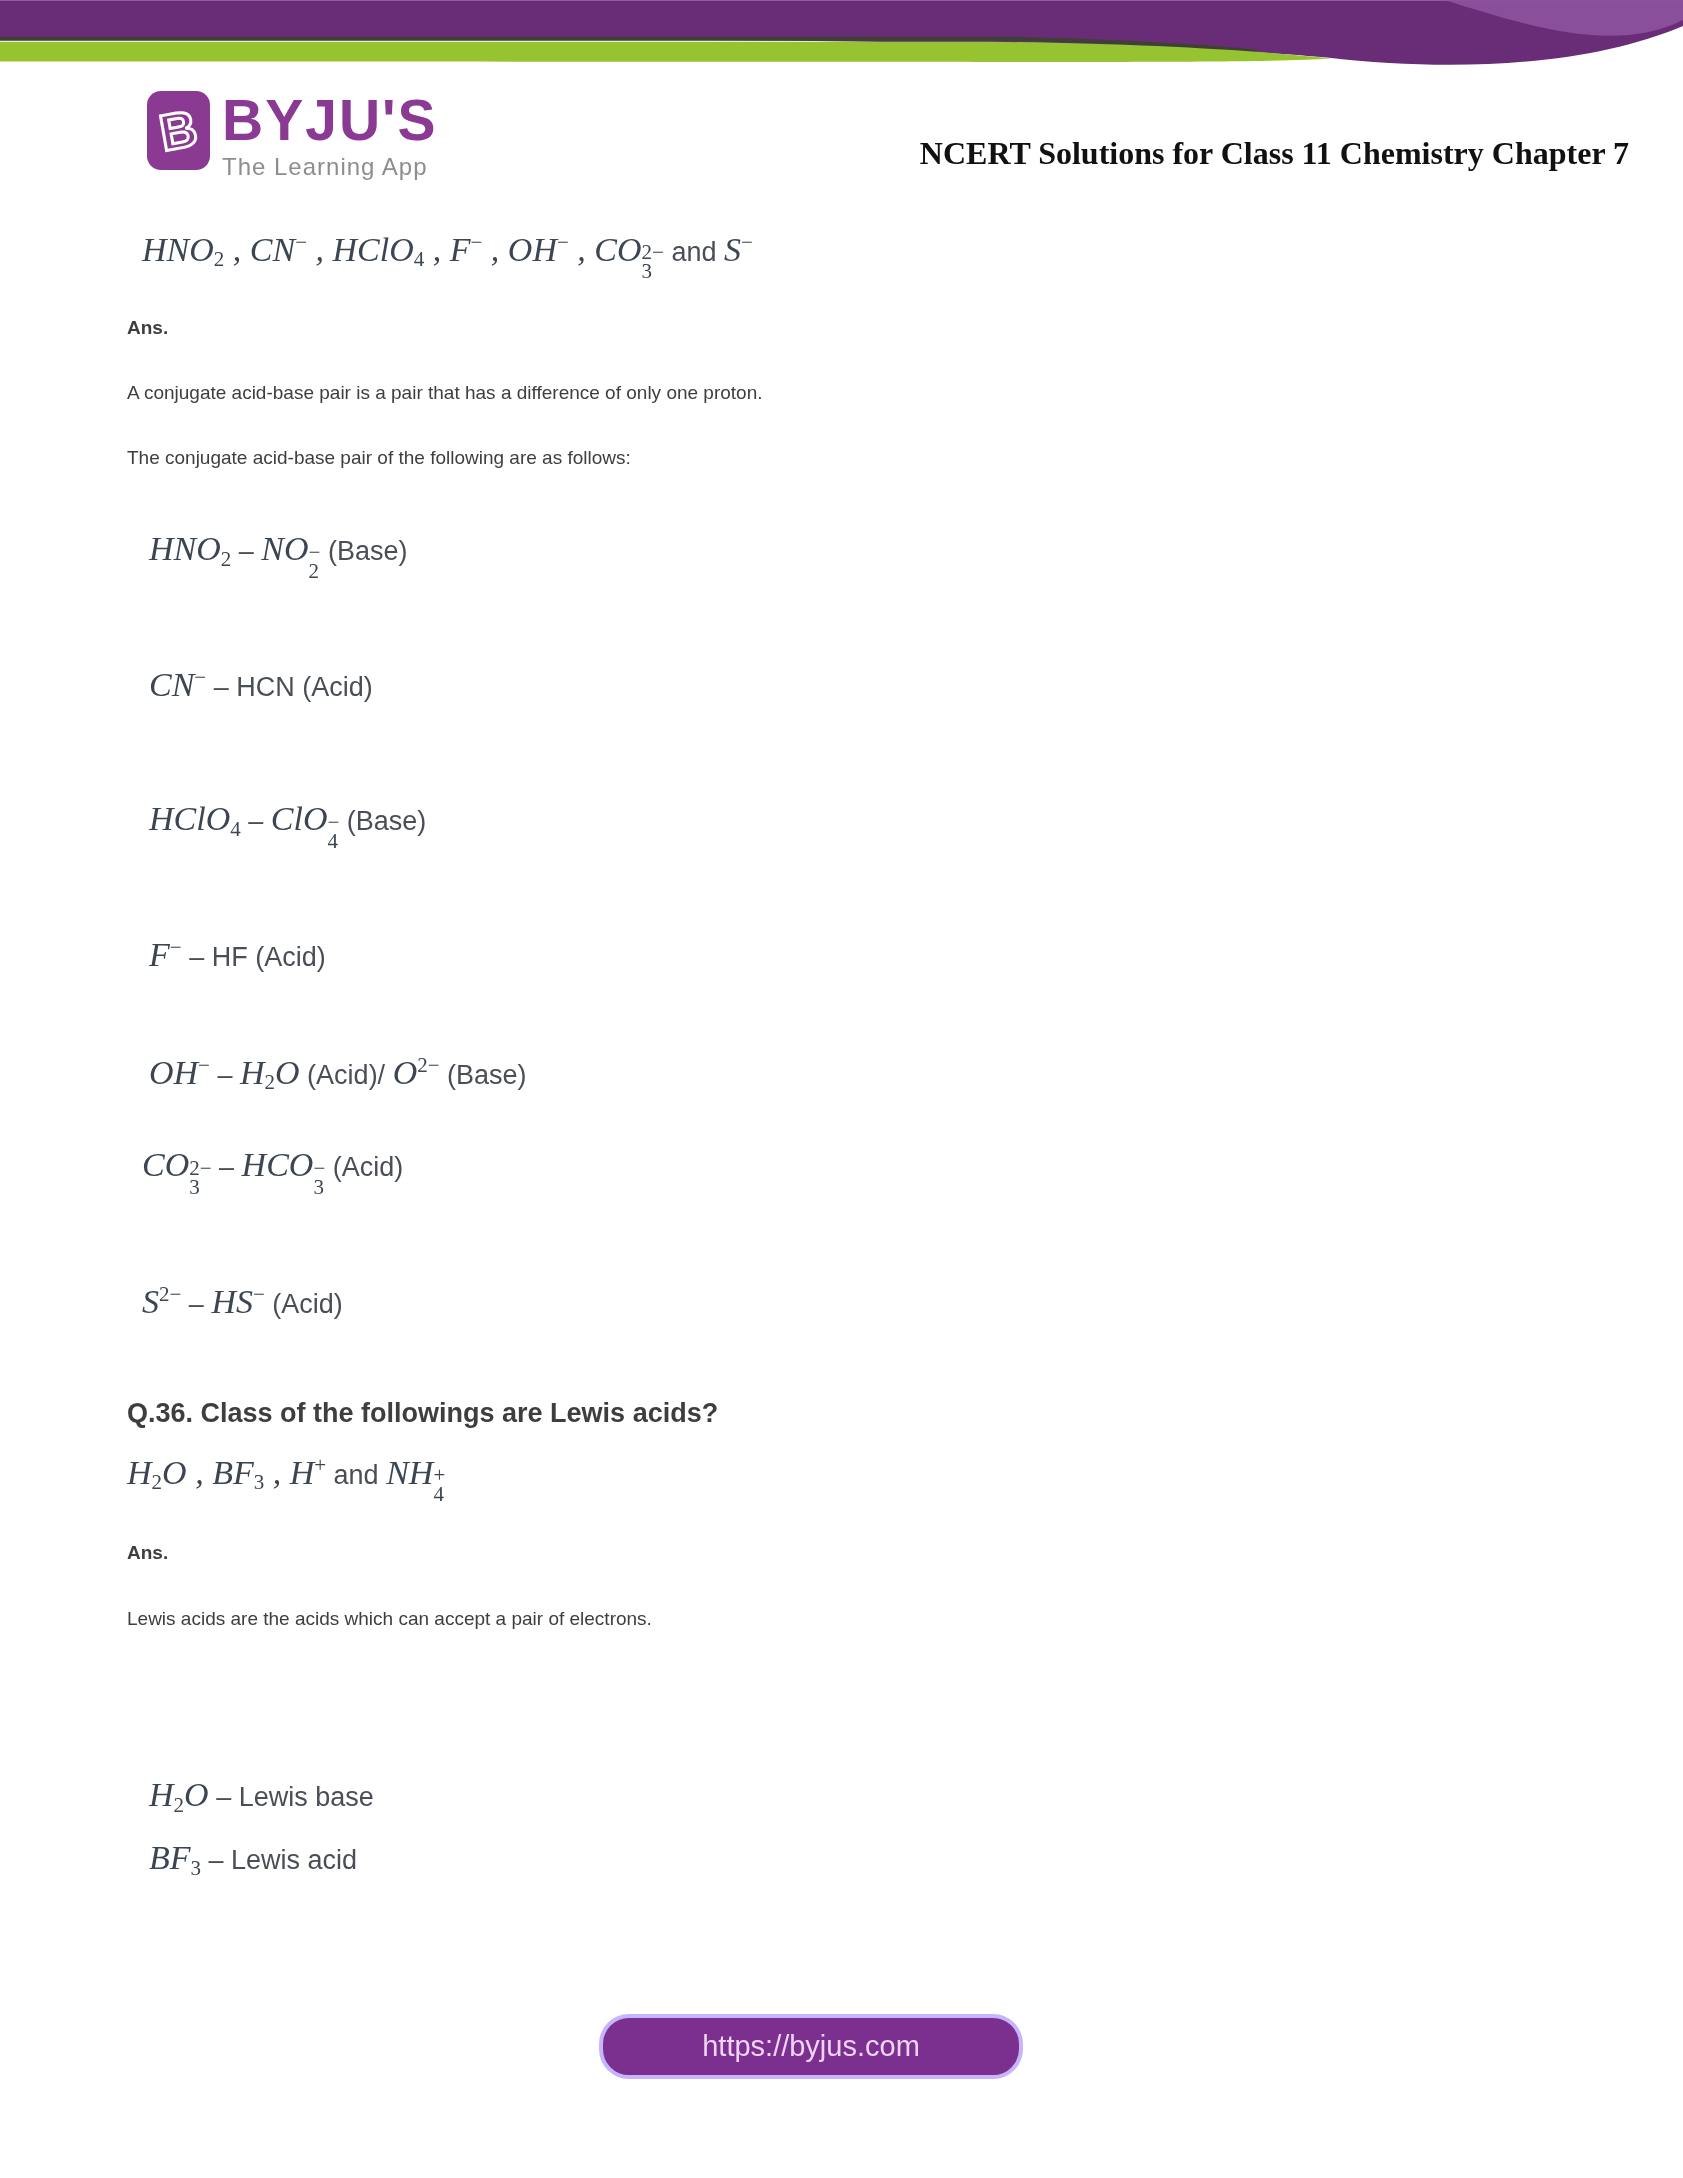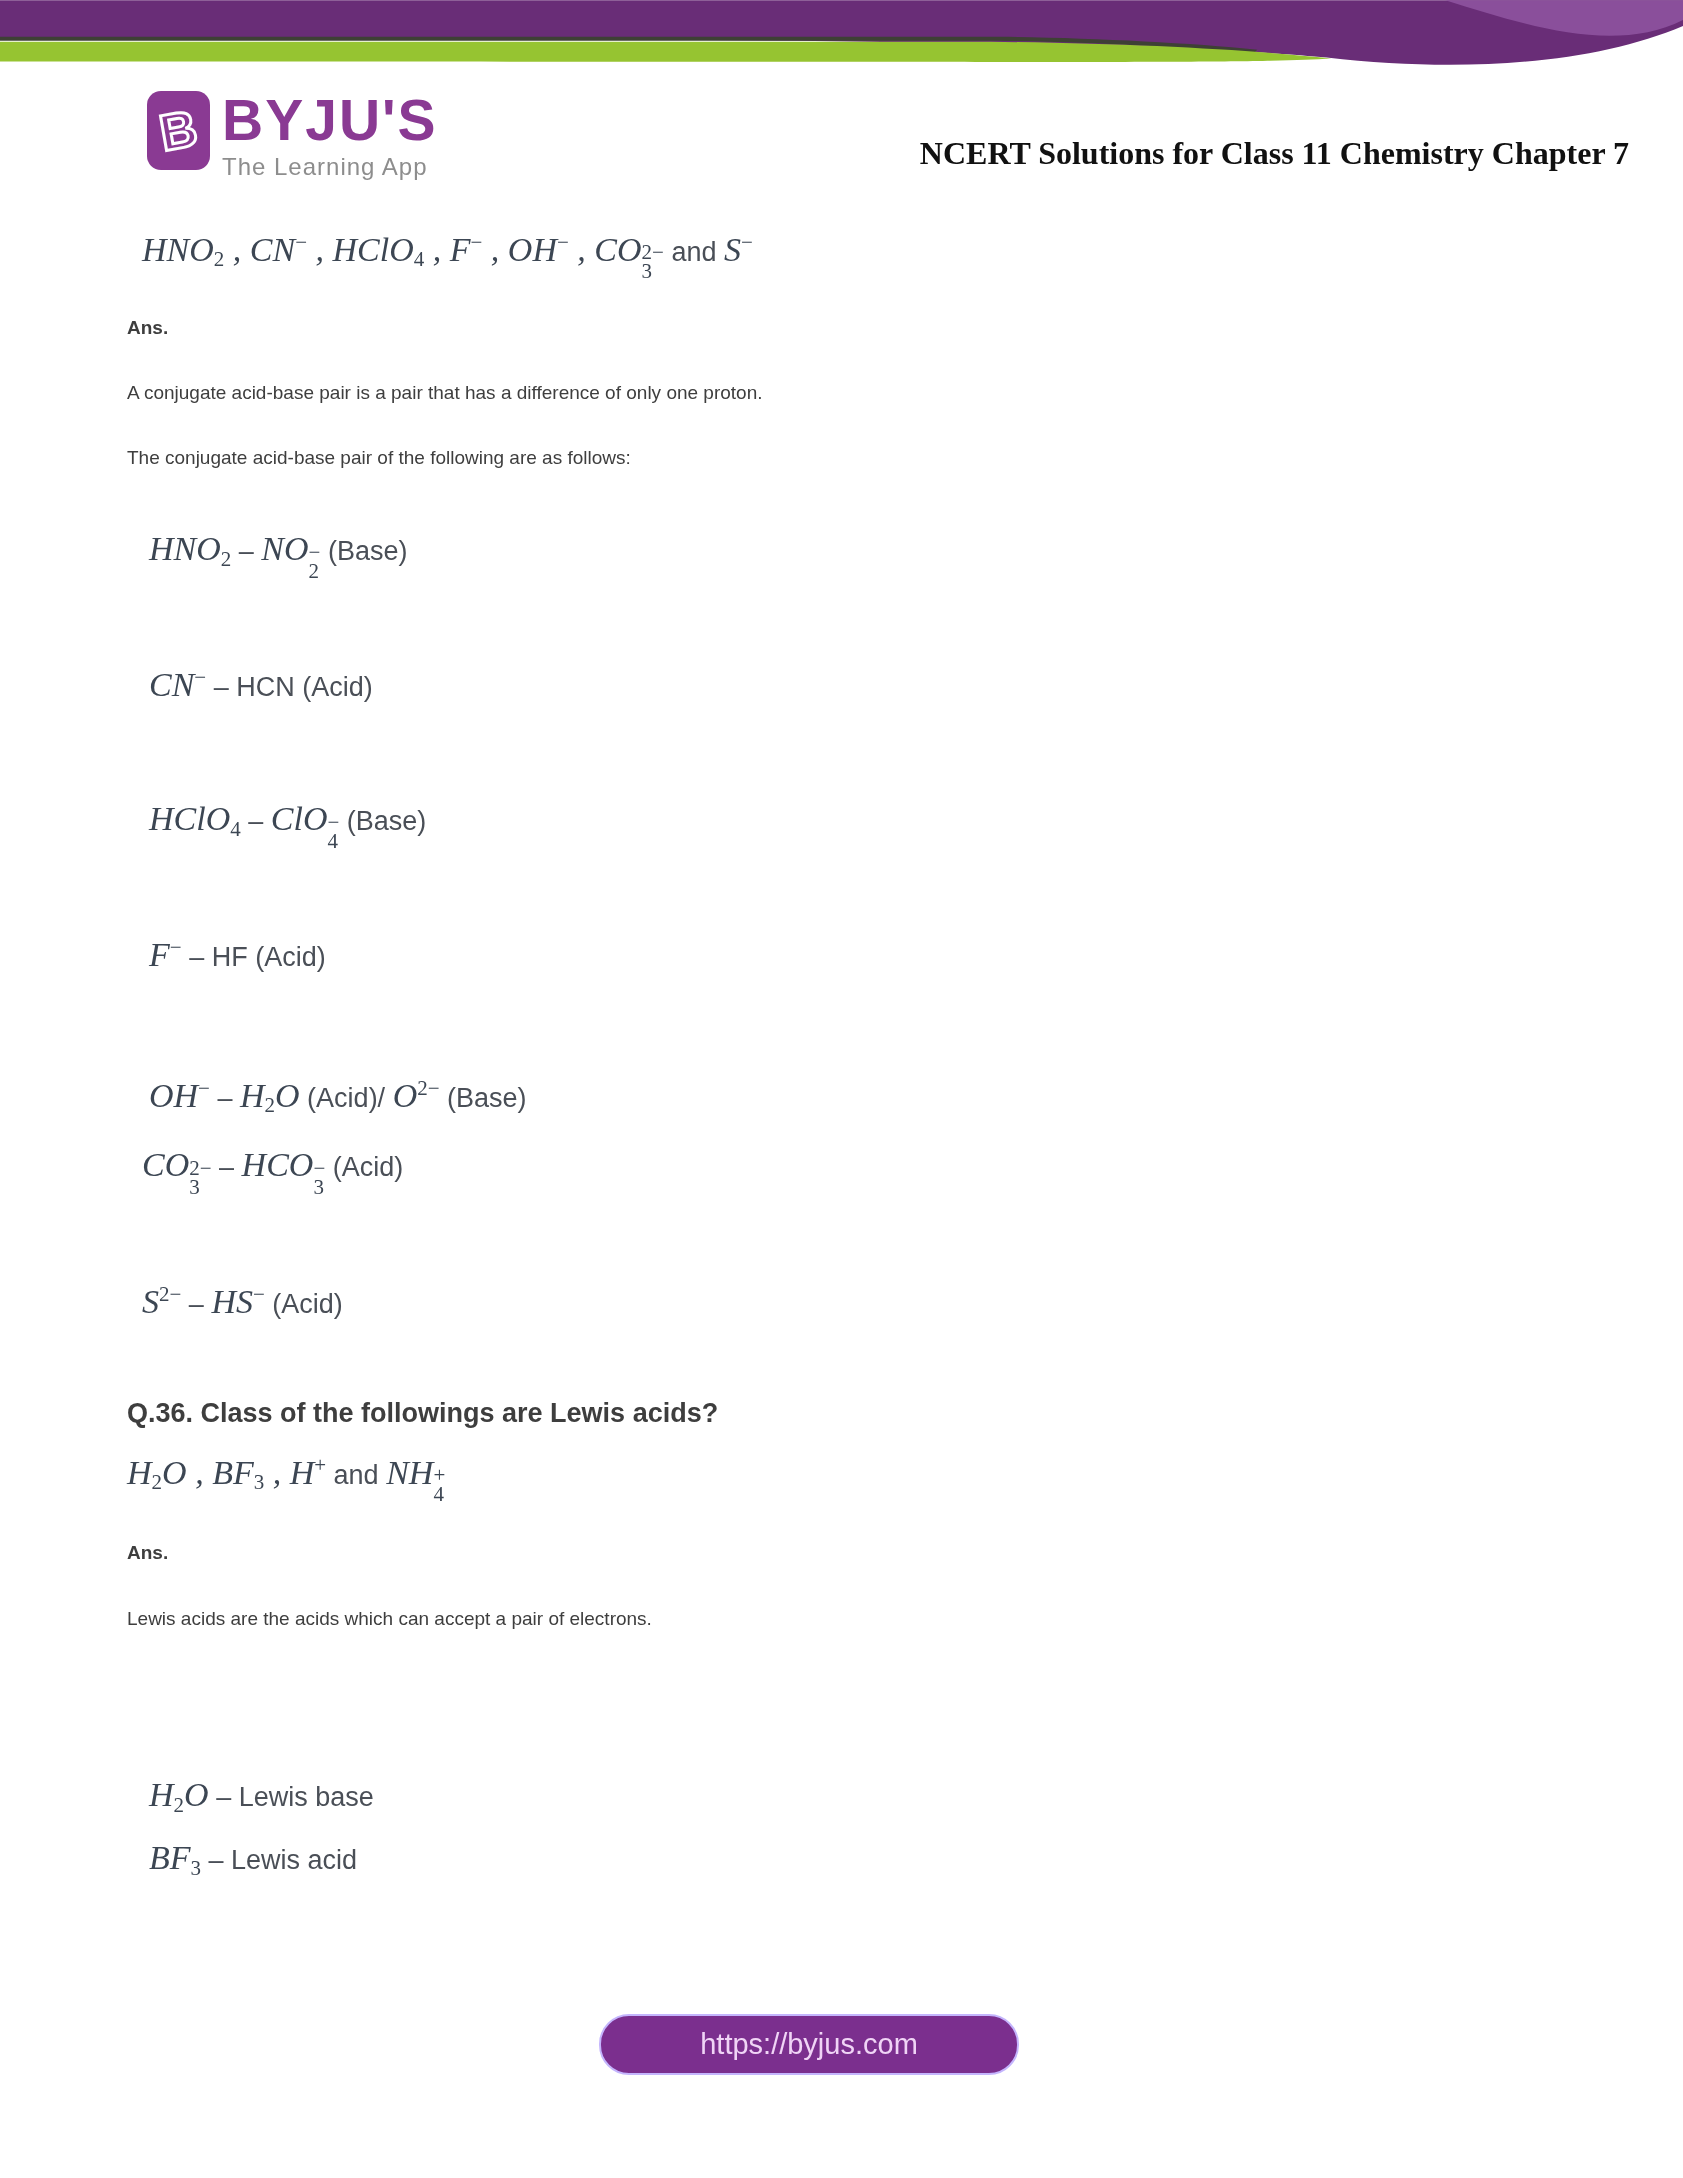--- a/index.html
+++ b/index.html
@@ -27,21 +27,21 @@
   .fi{font-family:"Liberation Serif","DejaVu Serif",serif;font-style:italic;}
   .fs{font-family:"Liberation Sans","DejaVu Sans",sans-serif;font-style:normal;
       font-size:27px;color:#4a4f57;}
   .fsub{font-style:normal;font-size:21px;vertical-align:-0.28em;}
   .fsup{font-style:normal;font-size:21px;vertical-align:0.55em;}
   .fstack{display:inline-block;vertical-align:-0.52em;line-height:0.9;text-align:left;}
   .fstack .st{display:block;font-size:21px;font-style:normal;
               font-family:"Liberation Serif","DejaVu Serif",serif;}
   
   .pill{position:absolute;top:2014px;left:599px;width:416px;height:57px;border-radius:30px;
-        background:#7b2f8e;border:2px solid #c4b5fd;display:flex;align-items:center;
+        background:#7b2f8e;border:4px solid #c4b5fd;display:flex;align-items:center;
         justify-content:center;font-size:29px;color:#f0d4f6;cursor:pointer;}
 </style>
 </head>
 <body>
 
 <div class="page">
 
   <svg class="banner" viewBox="0 0 1700 130" xmlns="http://www.w3.org/2000/svg">
     <path d="M0 0 H1700 V26 C1610 64 1480 74 1340 58 C1180 42 700 38 0 38 Z" fill="#692d77"></path>
     <path d="M1460 0 H1700 V20 C1630 55 1540 25 1460 0 Z" fill="#8a4f9b"></path>
@@ -66,21 +66,21 @@
   <div class="row formula-row" style="top:230px;left:142px;"><span class="fi">HNO</span><span class="fi fsub">2</span><span class="fi"> , </span><span class="fi">CN</span><span class="fi fsup">−</span><span class="fi"> , </span><span class="fi">HClO</span><span class="fi fsub">4</span><span class="fi"> , </span><span class="fi">F</span><span class="fi fsup">−</span><span class="fi"> , </span><span class="fi">OH</span><span class="fi fsup">−</span><span class="fi"> , </span><span class="fi">CO</span><span class="fstack"><span class="st">2−</span><span class="st">3</span></span><span class="fs"> and </span><span class="fi">S</span><span class="fi fsup">−</span></div>
 
   <div class="row text-row bold" style="top:317px;">Ans.</div>
   <div class="row text-row" style="top:447px;">The conjugate acid-base pair of the following are as follows:</div>
   <div class="row text-row" style="top:382px;">A conjugate acid-base pair is a pair that has a difference of only one proton.</div>
 
   <div class="row formula-row" style="top:530px;"><span class="fi">HNO</span><span class="fi fsub">2</span><span class="fs"> – </span><span class="fi">NO</span><span class="fstack"><span class="st">−</span><span class="st">2</span></span><span class="fs"> (Base)</span></div>
   <div class="row formula-row" style="top:665px;"><span class="fi">CN</span><span class="fi fsup">−</span><span class="fs"> – HCN (Acid)</span></div>
   <div class="row formula-row" style="top:800px;"><span class="fi">HClO</span><span class="fi fsub">4</span><span class="fs"> – </span><span class="fi">ClO</span><span class="fstack"><span class="st">−</span><span class="st">4</span></span><span class="fs"> (Base)</span></div>
   <div class="row formula-row" style="top:935px;"><span class="fi">F</span><span class="fi fsup">−</span><span class="fs"> – HF (Acid)</span></div>
-  <div class="row formula-row" style="top:1076px;"><span class="fi">OH</span><span class="fi fsup">−</span><span class="fs"> – </span><span class="fi">H</span><span class="fi fsub">2</span><span class="fi">O</span><span class="fs"> (Acid)/ </span><span class="fi">O</span><span class="fi fsup">2−</span><span class="fs"> (Base)</span></div>
+  <div class="row formula-row" style="top:1053px;"><span class="fi">OH</span><span class="fi fsup">−</span><span class="fs"> – </span><span class="fi">H</span><span class="fi fsub">2</span><span class="fi">O</span><span class="fs"> (Acid)/ </span><span class="fi">O</span><span class="fi fsup">2−</span><span class="fs"> (Base)</span></div>
   <div class="row formula-row" style="top:1146px;left:142px;"><span class="fi">CO</span><span class="fstack"><span class="st">2−</span><span class="st">3</span></span><span class="fs"> – </span><span class="fi">HCO</span><span class="fstack"><span class="st">−</span><span class="st">3</span></span><span class="fs"> (Acid)</span></div>
   <div class="row formula-row" style="top:1282px;left:142px;"><span class="fi">S</span><span class="fi fsup">2−</span><span class="fs"> – </span><span class="fi">HS</span><span class="fi fsup">−</span><span class="fs"> (Acid)</span></div>
 
   <div class="row text-row bold" style="top:1398px;font-size:27px;">Q.36. Class of the followings are Lewis acids?</div>
   <div class="row formula-row" style="top:1453px;left:127px;"><span class="fi">H</span><span class="fi fsub">2</span><span class="fi">O</span><span class="fi"> , </span><span class="fi">BF</span><span class="fi fsub">3</span><span class="fi"> , </span><span class="fi">H</span><span class="fi fsup">+</span><span class="fs"> and </span><span class="fi">NH</span><span class="fstack"><span class="st">+</span><span class="st">4</span></span></div>
 
   <div class="row text-row bold" style="top:1542px;">Ans.</div>
   <div class="row text-row" style="top:1608px;">Lewis acids are the acids which can accept a pair of electrons.</div>
 
   <div class="row formula-row" style="top:1776px;"><span class="fi">H</span><span class="fi fsub">2</span><span class="fi">O</span><span class="fs"> – Lewis base</span></div>

